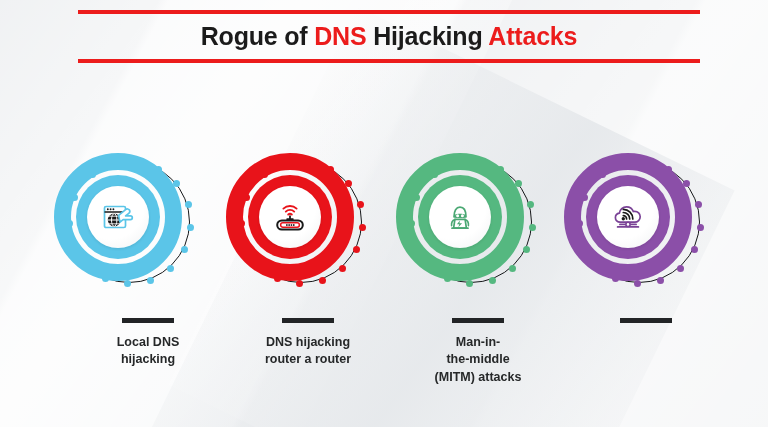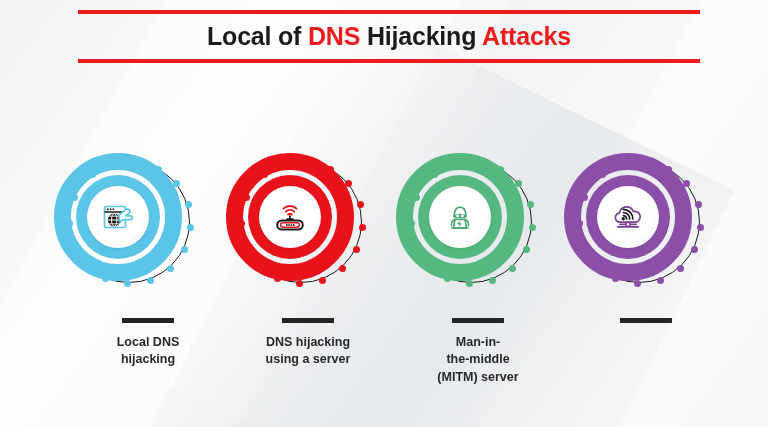--- a/index.html
+++ b/index.html
@@ -205,21 +205,21 @@
 
 <div class="infographic">
 
   <div class="sheen-a"></div>
   <div class="sheen-b"></div>
   <div class="sheen-c"></div>
 
   <div class="header">
     <div class="rule top" style="background: rgb(236, 28, 28);"></div>
     <div class="title">
-      <span>Local of </span><span class="hl" style="color: rgb(236, 28, 28);">DNS</span><span> Hijacking </span><span class="hl" style="color: rgb(236, 28, 28);">Attacks</span>
+      <span>Rogue of </span><span class="hl" style="color: rgb(236, 28, 28);">DNS</span><span> Hijacking </span><span class="hl" style="color: rgb(236, 28, 28);">Attacks</span>
     </div>
     <div class="rule bottom" style="background: rgb(236, 28, 28);"></div>
   </div>
 
   <div class="badges">
 
     <div class="badge b1">
       <div class="dot-ring">
           <div class="dot" style="left: 65.2551px; top: 0.148593px; background: rgb(91, 197, 232);"></div>
           <div class="dot" style="left: 89.6378px; top: 7.1402px; background: rgb(91, 197, 232);"></div>
@@ -371,26 +371,26 @@
 
   <div class="captions">
     <div class="caption c1">
       <div class="cap-bar" style="background: rgb(34, 36, 38);"></div>
       <div class="cap-text">Local DNS
 hijacking</div>
     </div>
     <div class="caption c2">
       <div class="cap-bar" style="background: rgb(34, 36, 38);"></div>
       <div class="cap-text">DNS hijacking
-using a server</div>
+router a router</div>
     </div>
     <div class="caption c3">
       <div class="cap-bar" style="background: rgb(34, 36, 38);"></div>
       <div class="cap-text">Man-in-
 the-middle
-(MITM) server</div>
+(MITM) attacks</div>
     </div>
     <div class="caption c4">
       <div class="cap-bar" style="background: rgb(34, 36, 38);"></div>
     </div>
   </div>
 
 </div>
 
 </body></html>

